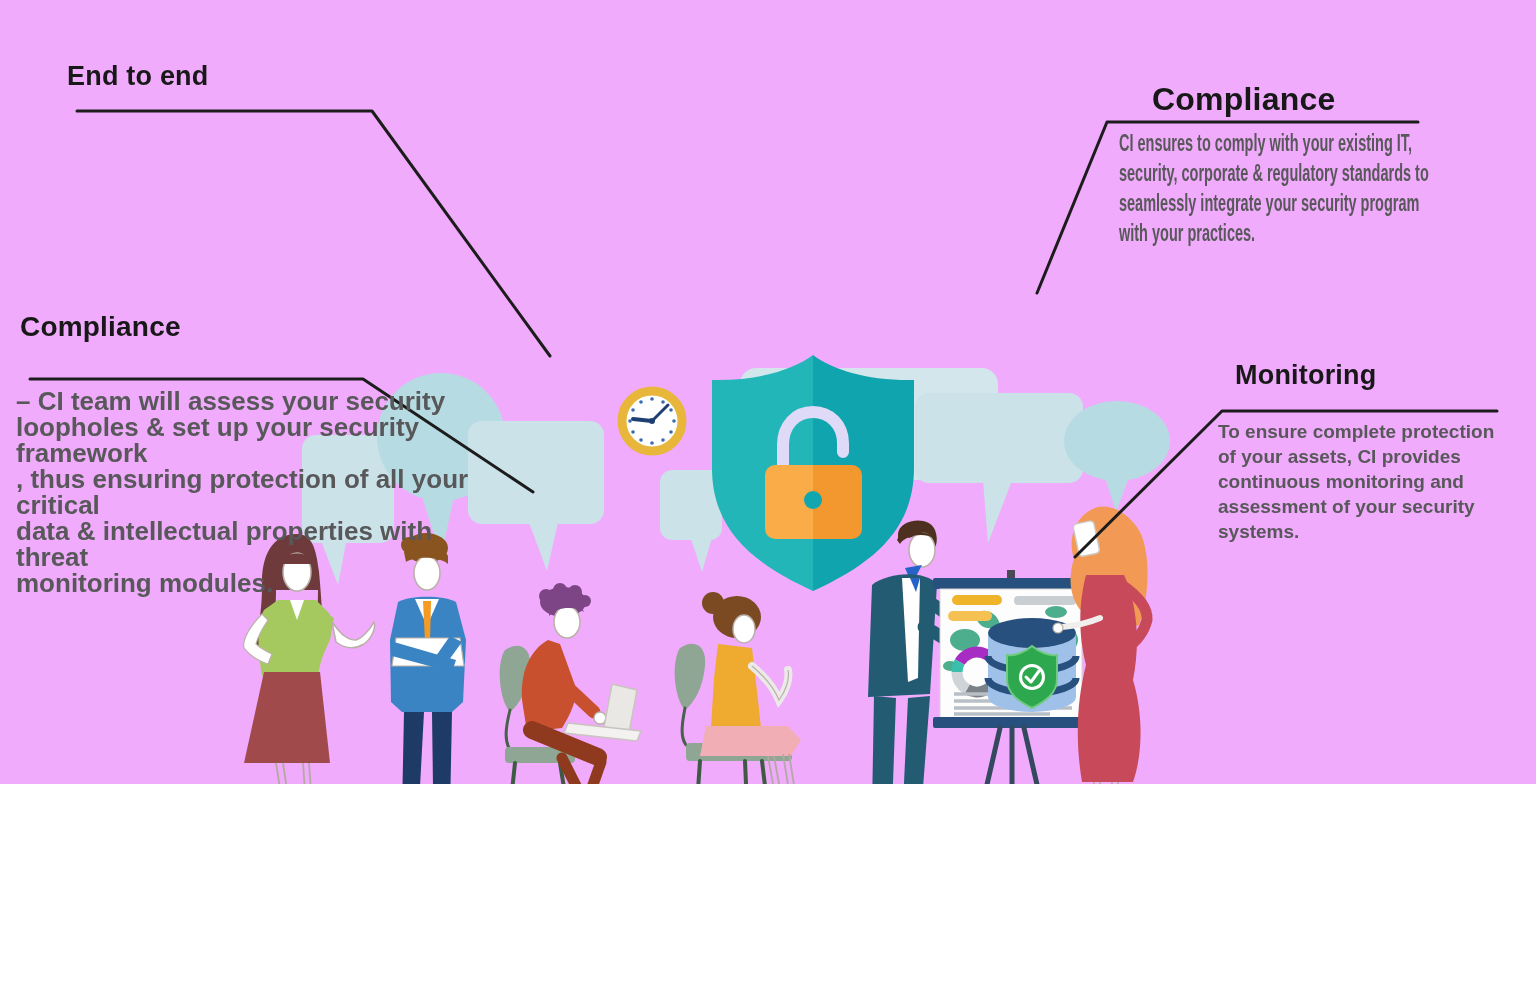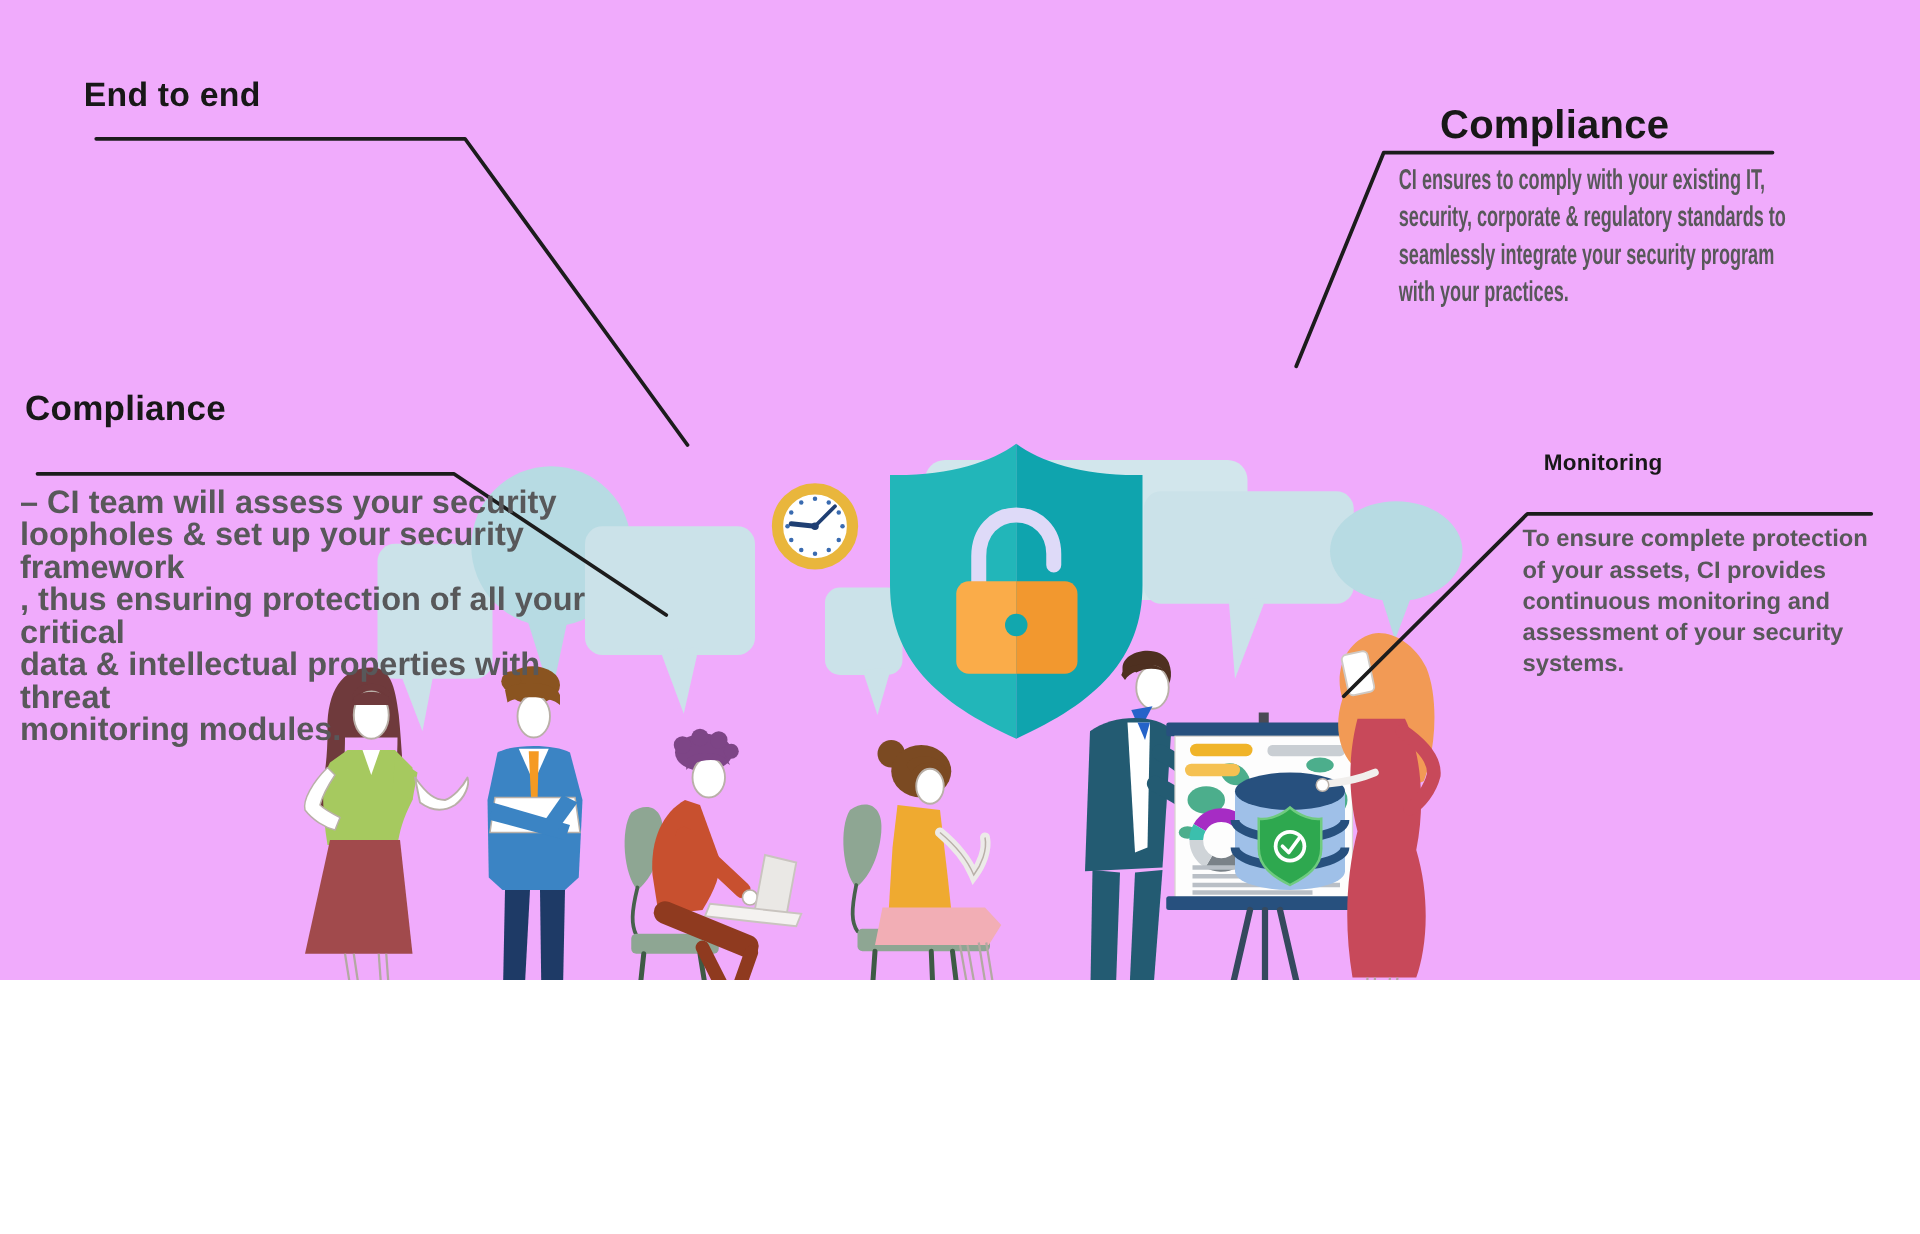--- a/index.html
+++ b/index.html
@@ -17,21 +17,21 @@
   }
   .t-e2e{left:67px;top:61px;font-size:27px;}
   .b-e2e{left:18px;top:116px;font-size:19px;line-height:25px;width:420px;}
   .t-prev{left:20px;top:311px;font-size:28px;}
   .b-prev{left:16px;top:388px;font-size:26px;line-height:26px;width:460px;}
   .t-comp{left:1152px;top:81px;font-size:32px;}
   .b-comp{
     left:1119px;top:128px;font-size:23px;line-height:30px;width:620px;
     transform:scaleX(0.63);transform-origin:left top;letter-spacing:0;
   }
-  .t-mon{left:1235px;top:360px;font-size:18px;}
+  .t-mon{left:1235px;top:360px;font-size:27px;}
   .b-mon{left:1218px;top:419px;font-size:19px;line-height:25px;width:330px;}
 </style>
 </head>
 <body>
 
 <div class="stage">
 
 <svg width="1536" height="987" viewBox="0 0 1536 987">
 
   <g>

